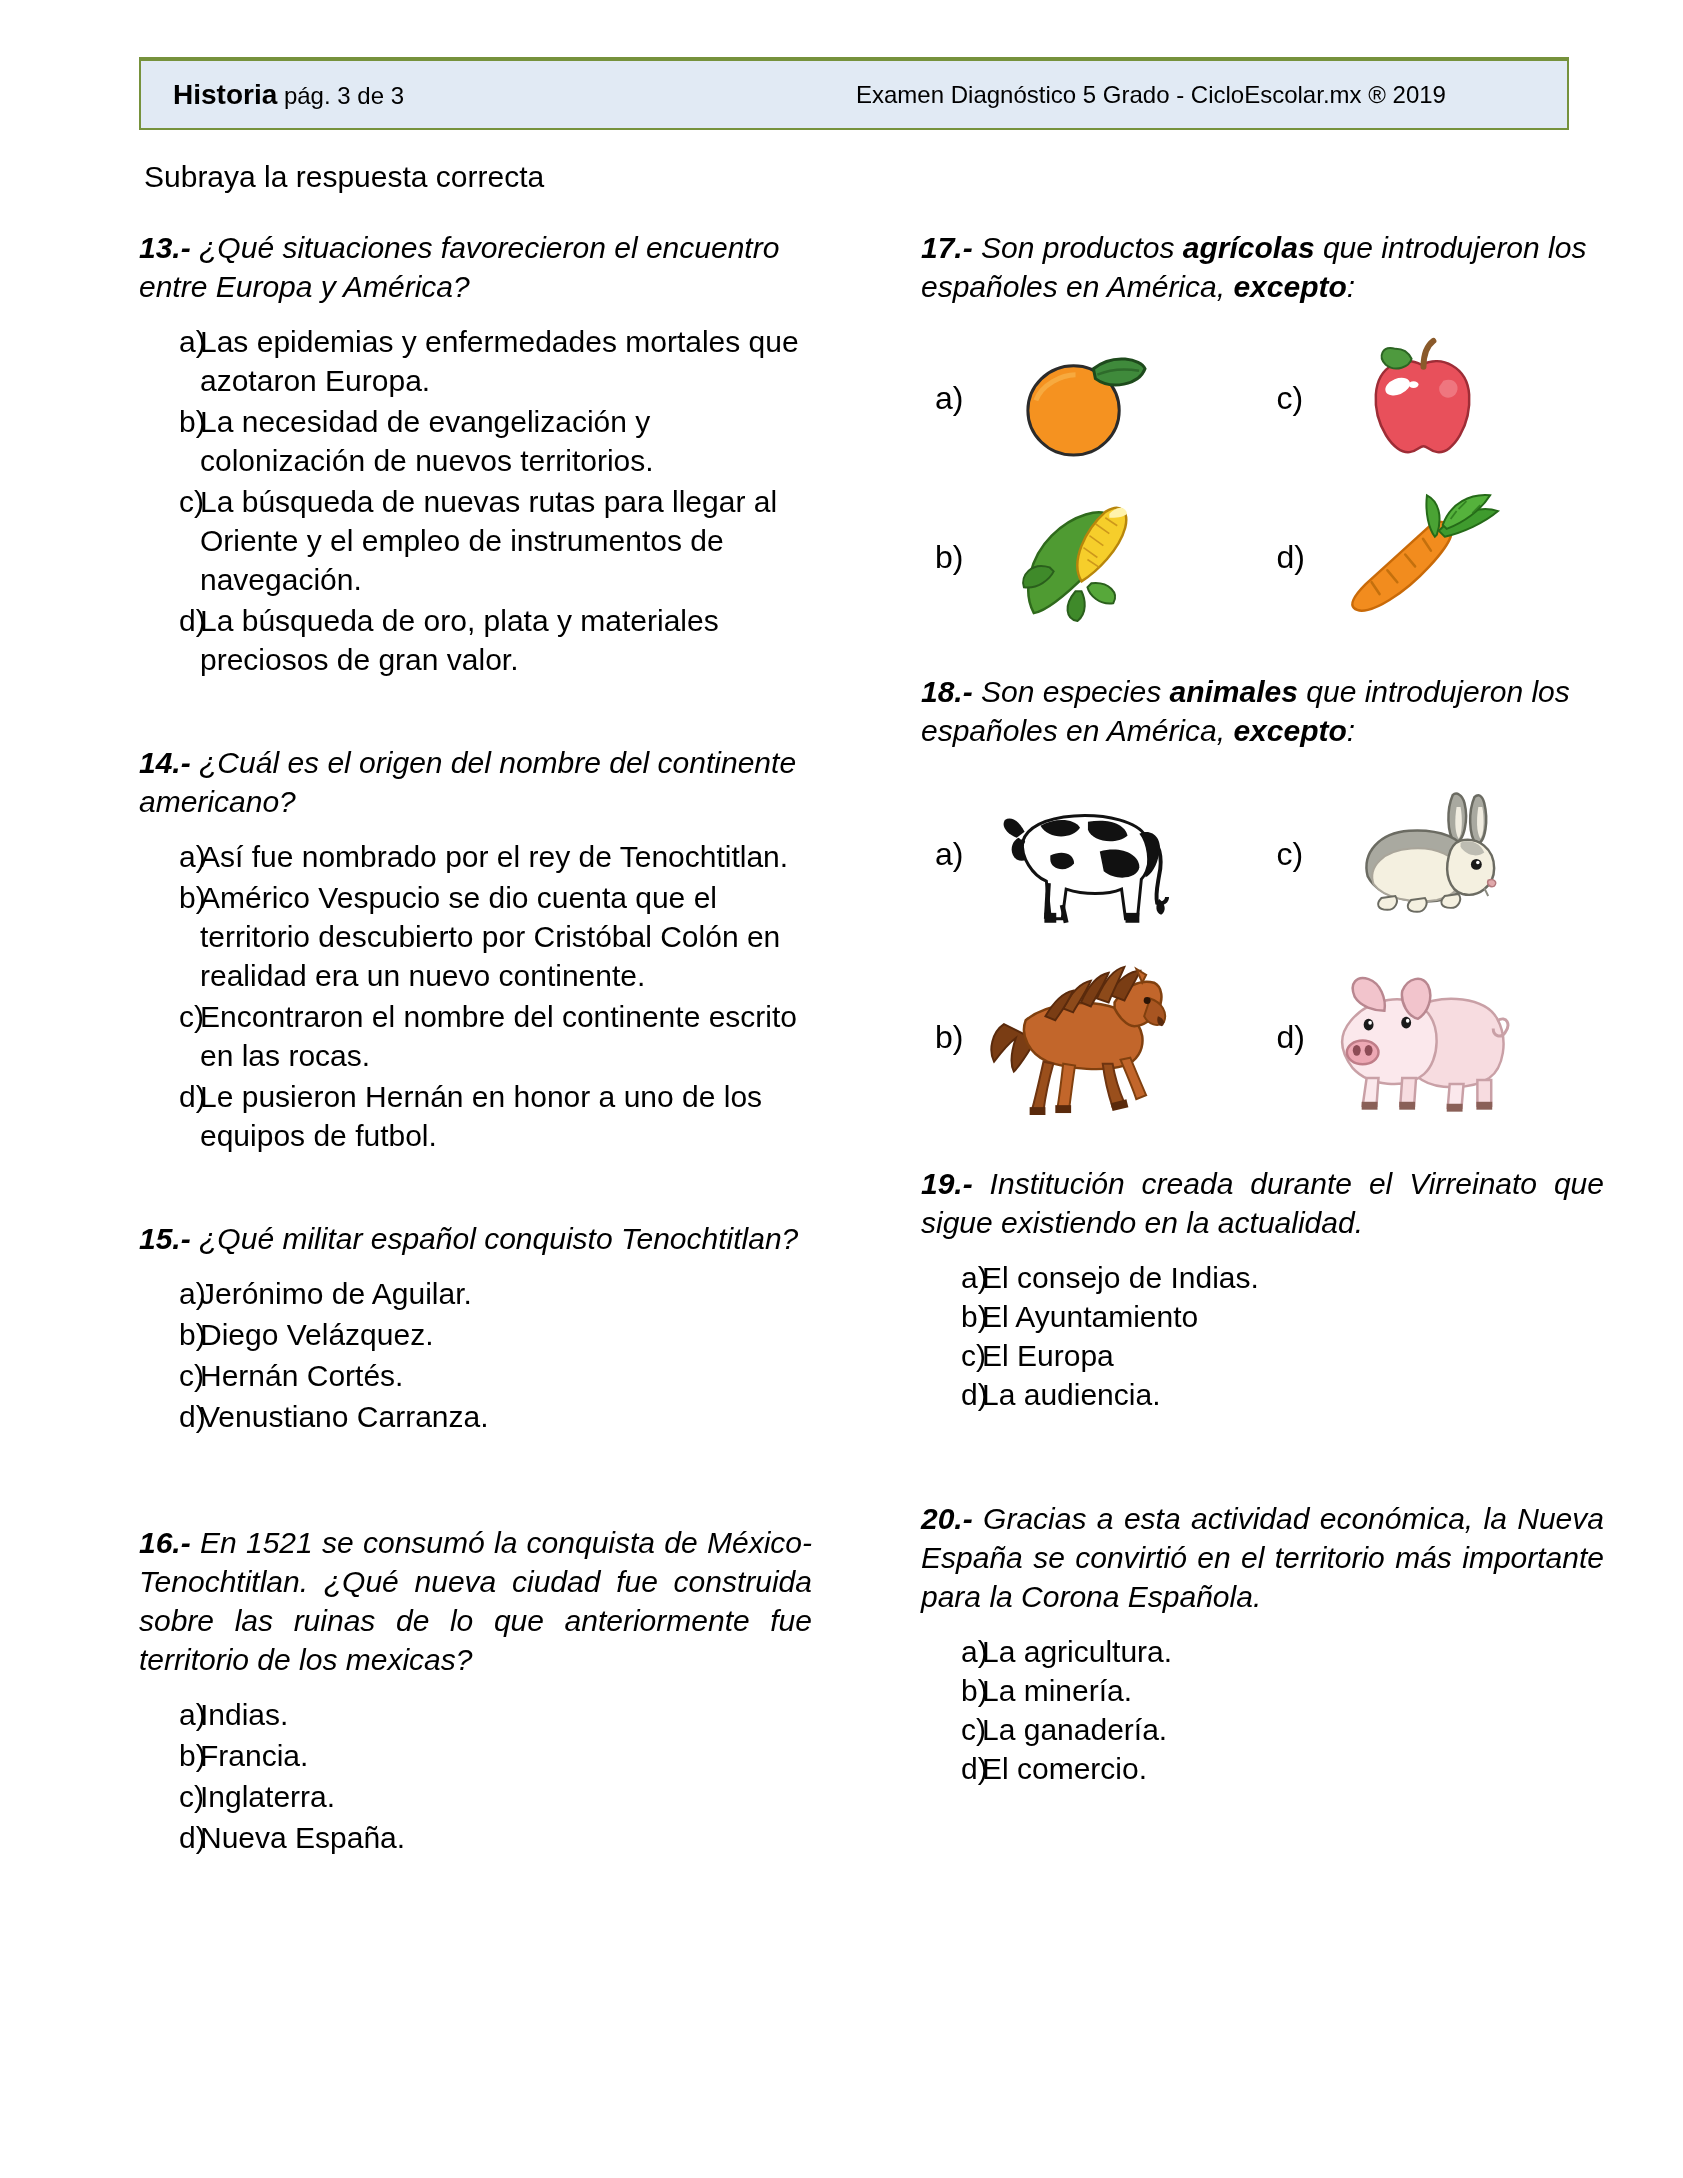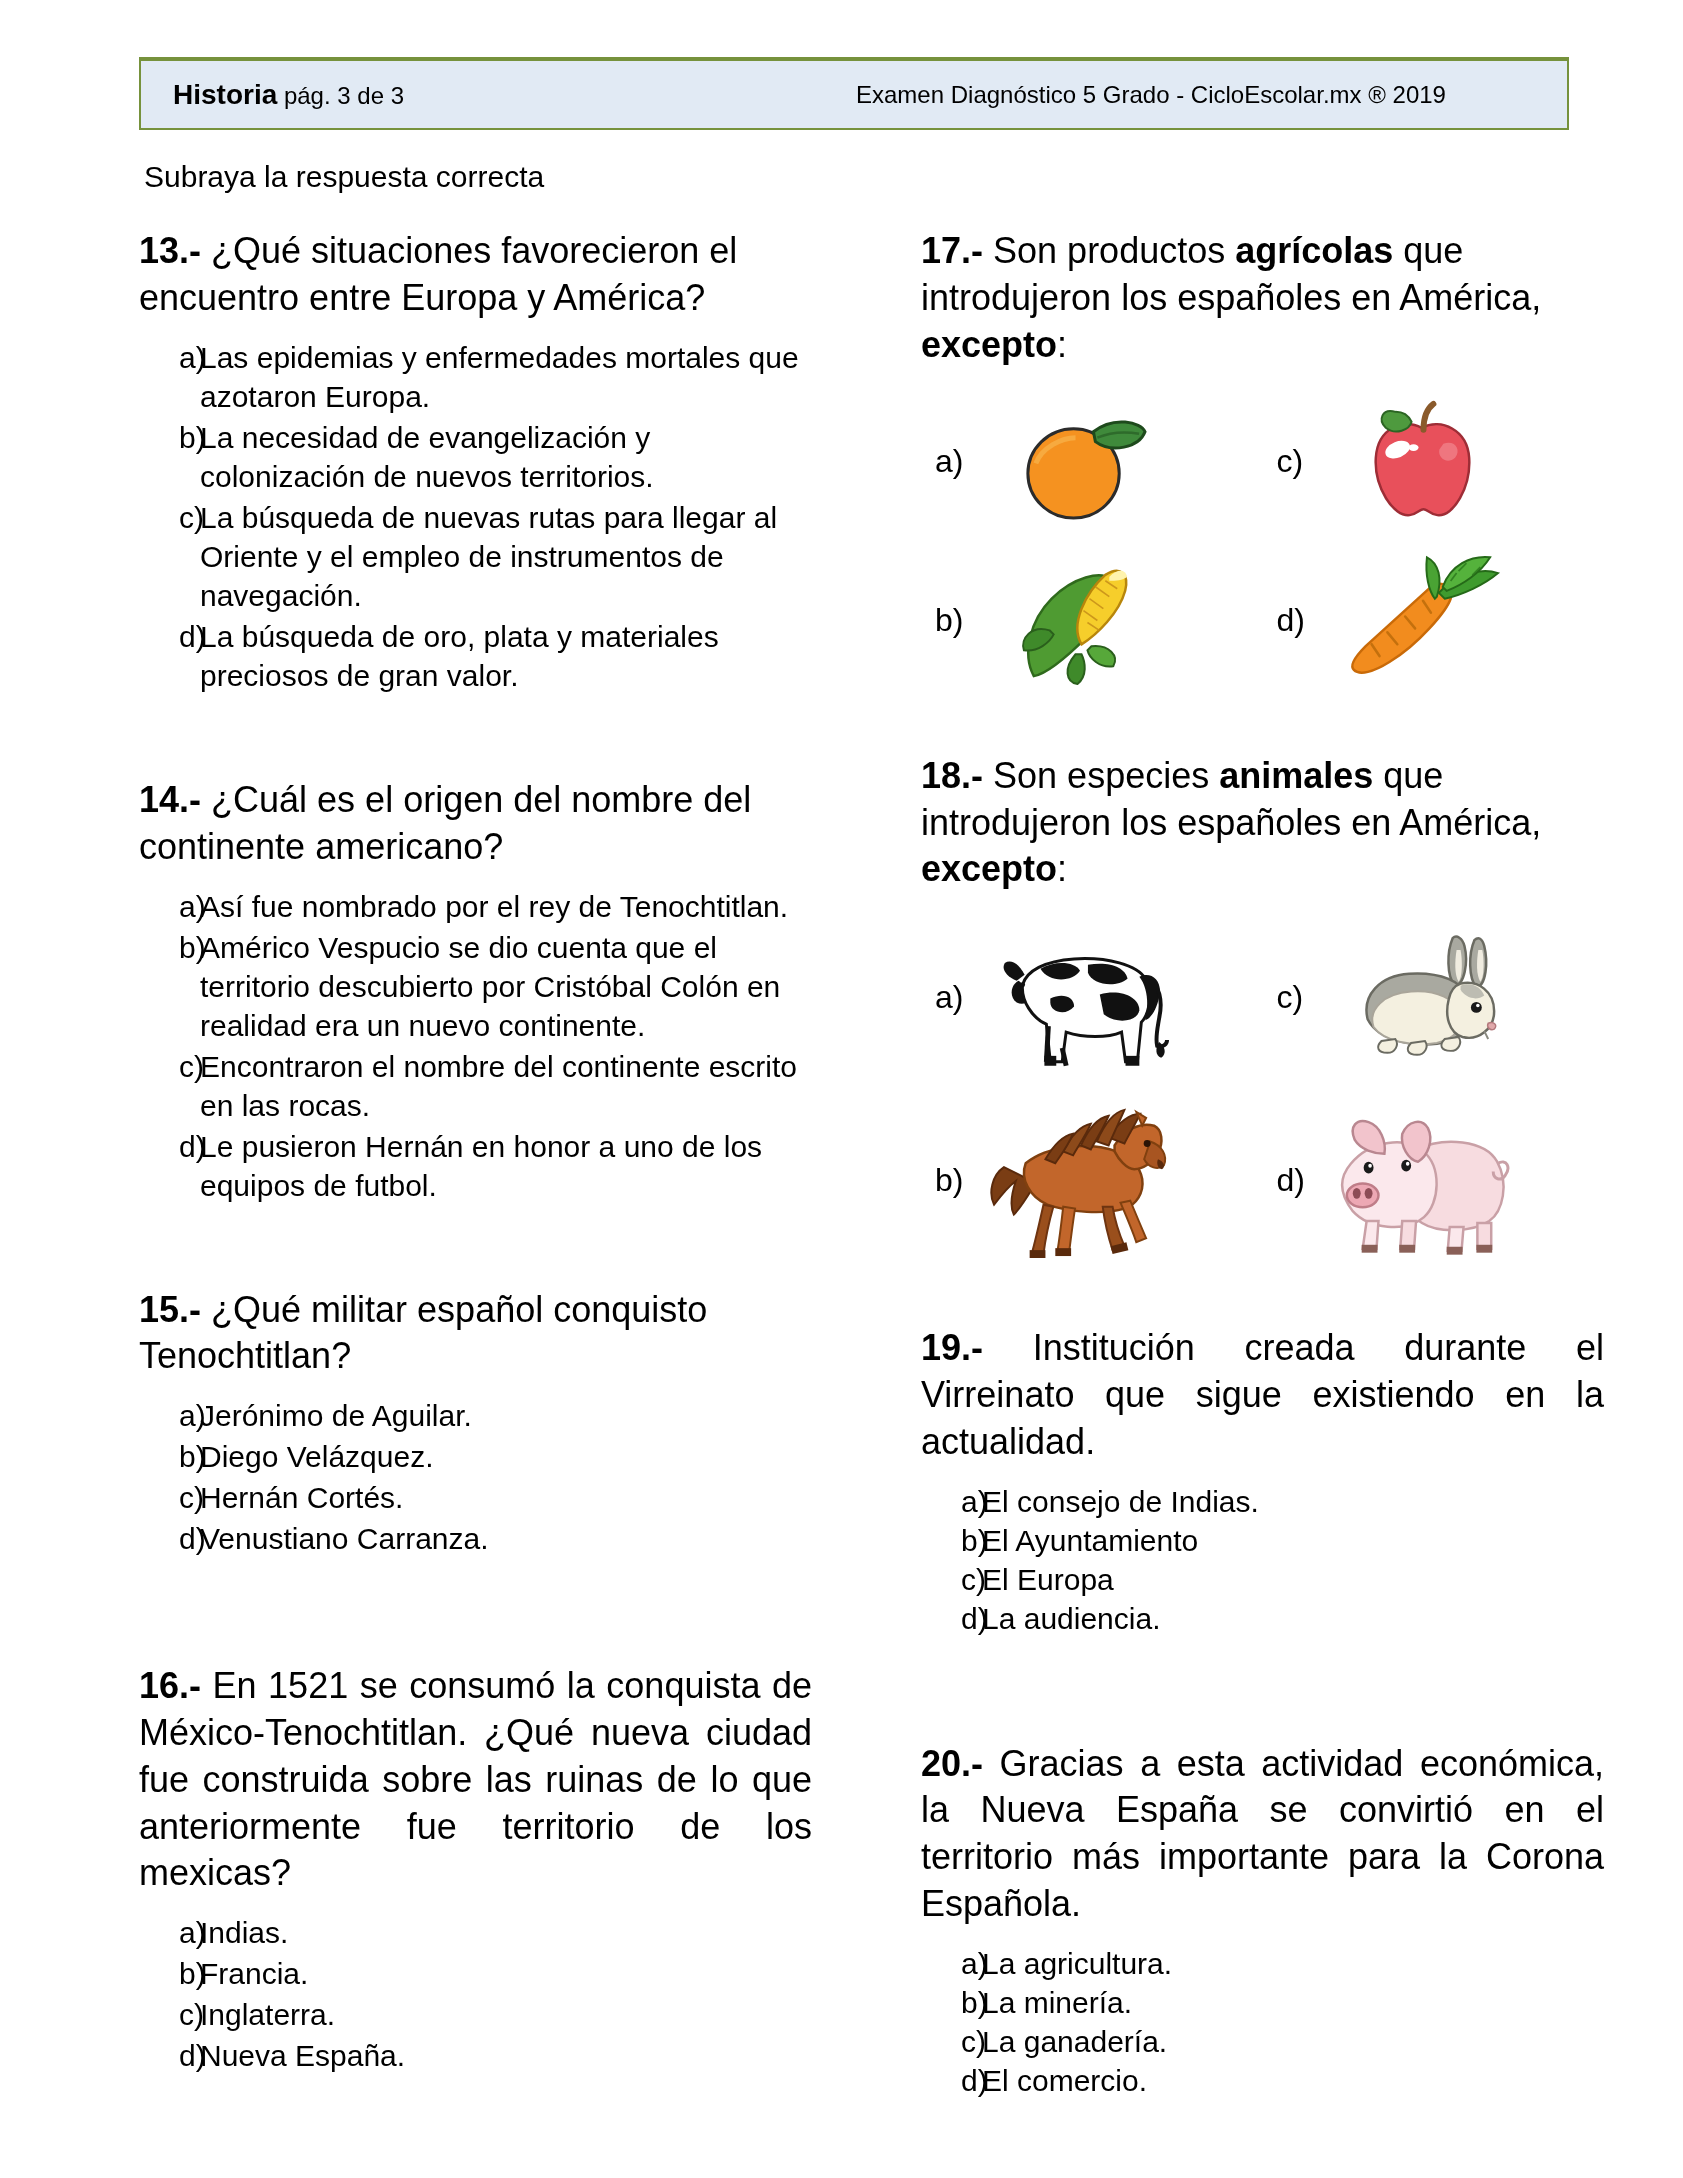--- a/index.html
+++ b/index.html
@@ -77,27 +77,28 @@
     box-sizing: border-box;
   }
   .col-gap { width: 99px; flex: none; }
   .col-right {
     width: 683px;
     flex: none;
     box-sizing: border-box;
   }
 
   .q {
-    margin-top: 38px;
+    margin-top: 20px;
   }
   .q.first { margin-top: 14px; }
   .q-text {
-    font-size: 36px;
+    font-size: 30px;
     line-height: 1.30;
     margin: 0;
+    font-style: italic;
   }
   .q-text.justify { text-align: justify; text-align-last: left; }
   .q-num { font-weight: bold; }
   .q-bold { font-weight: bold; }
 
   .opts {
     margin: 16px 0 0 0;
     padding: 0;
     list-style: none;
   }

